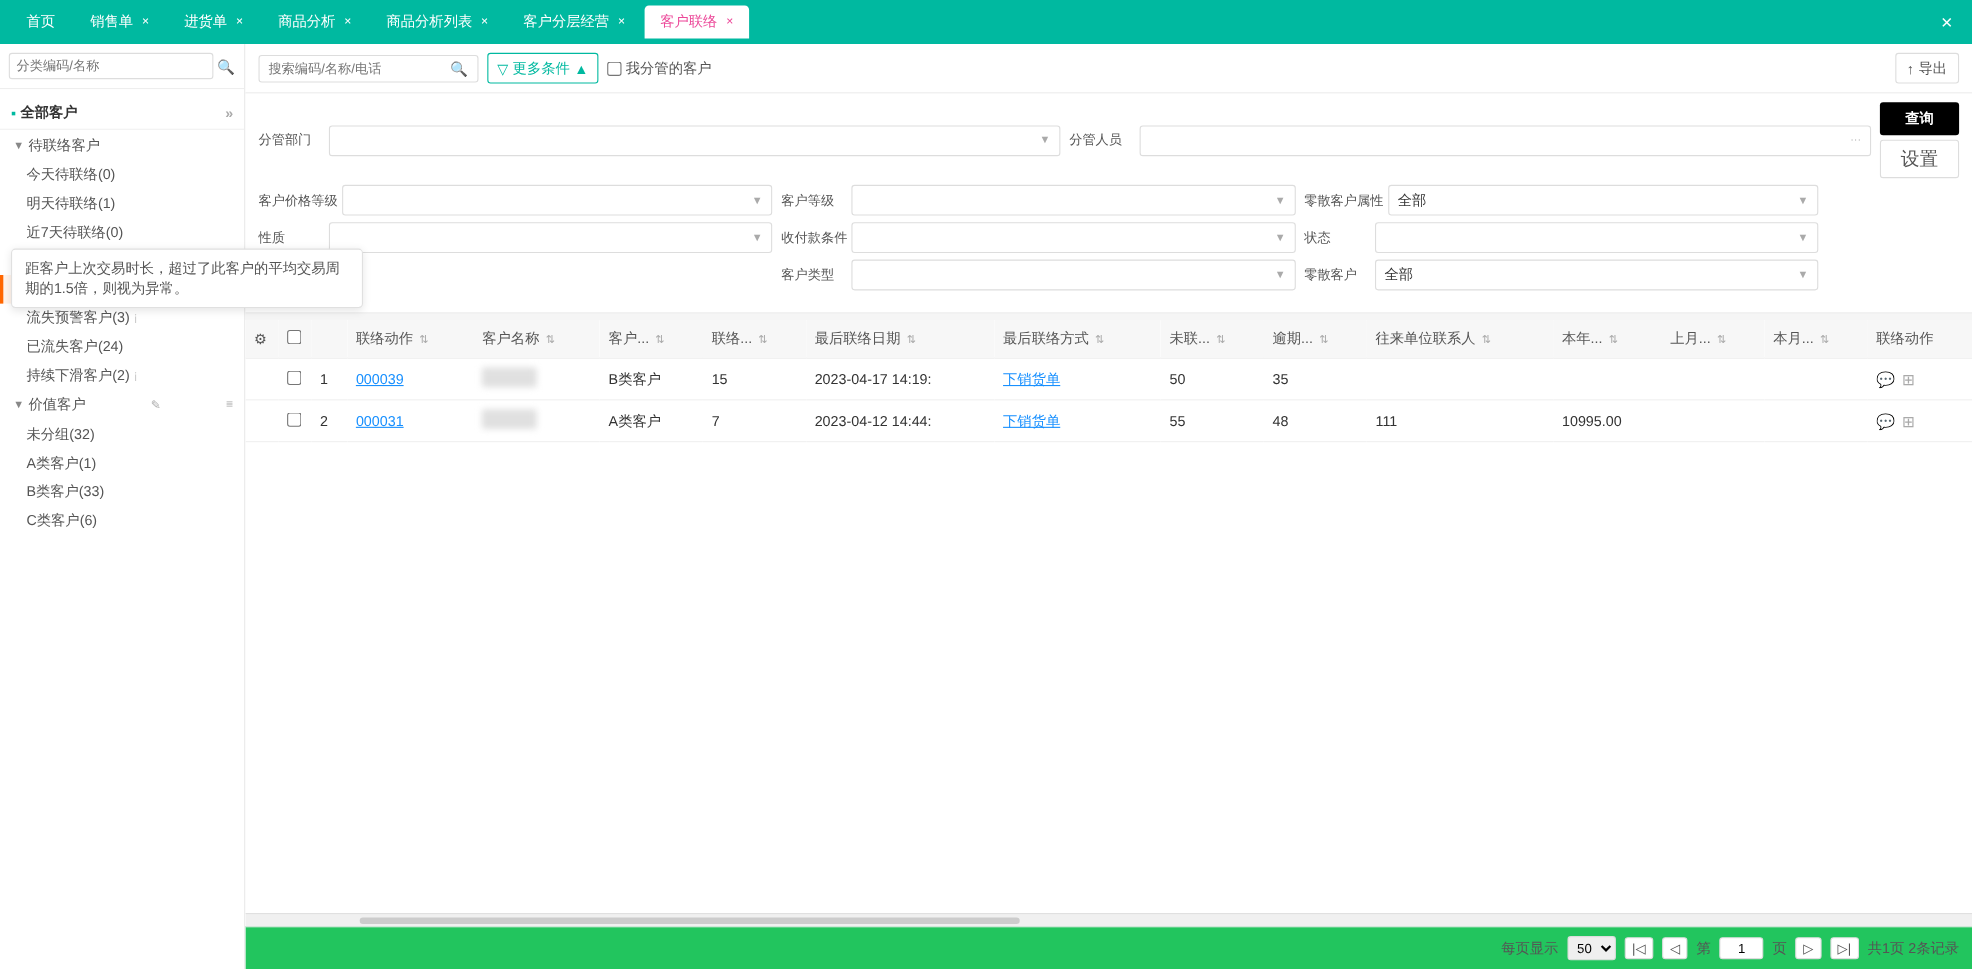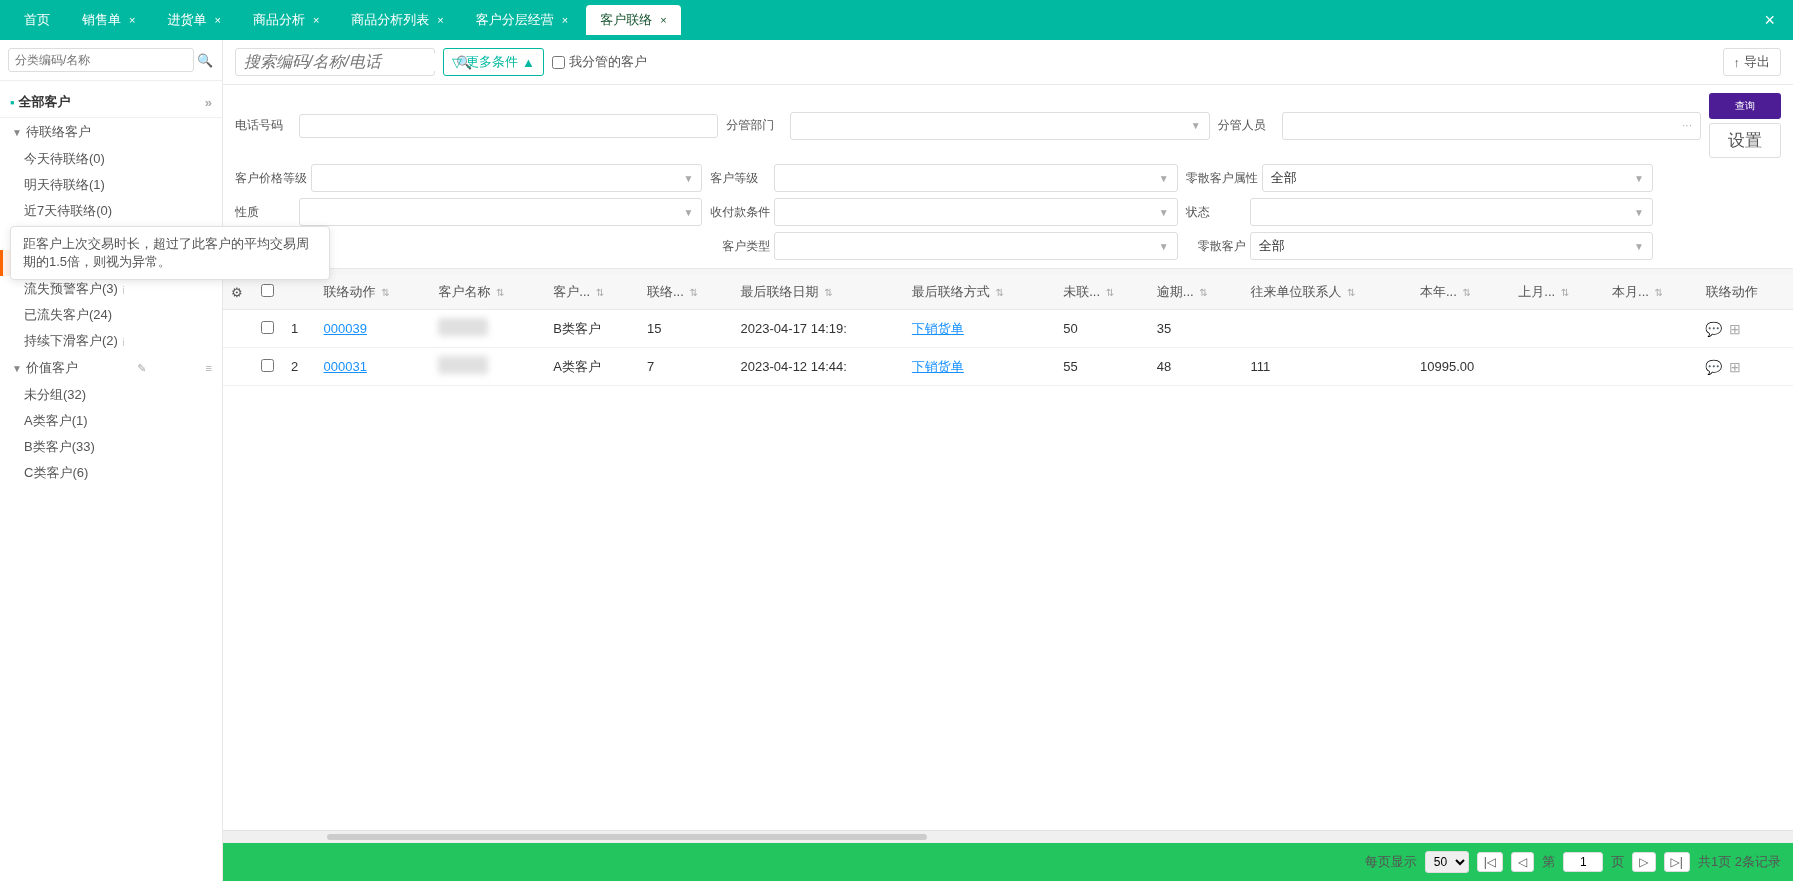--- a/index.html
+++ b/index.html
@@ -21,21 +21,21 @@
       border-radius: 4px 4px 0 0;
       color: #fff;
       font-size: 13px;
       display: flex;
       align-items: center;
       gap: 4px;
       white-space: nowrap;
     }
     .nav-tab.active {
       background: #fff;
-      color: #14532d;
+      color: #ec4899;
       border-radius: 4px 4px 0 0;
     }
     .nav-tab .close-icon { font-size: 11px; color: inherit; margin-left: 4px; }
     .nav-close-all {
       margin-left: auto;
       color: #fff;
       cursor: pointer;
       font-size: 18px;
       padding: 0 8px;
     }
@@ -185,21 +185,21 @@
       background: #fff;
       padding: 8px 12px;
       border-bottom: 1px solid #e8e8e8;
     }
     .filter-row {
       display: flex;
       align-items: center;
       gap: 8px;
       margin-bottom: 6px;
     }
-    .filter-row:last-child { margin-bottom: 0; text-align: right; }
+    .filter-row:last-child { margin-bottom: 12px; }
     .filter-item {
       display: flex;
       align-items: center;
       flex: 1;
       min-width: 0;
       gap: 4px;
     }
     .filter-label {
       color: #555;
       font-size: 12px;
@@ -235,27 +235,28 @@
       cursor: pointer;
       padding: 0 4px;
       font-size: 16px;
     }
     .action-btns {
       display: flex;
       flex-direction: column;
       gap: 4px;
     }
     .query-btn {
-      background: #4c1d95;
+      background: #000000;
       color: #fff;
       border: none;
       border-radius: 3px;
       padding: 6px 18px;
       cursor: pointer;
-      font-size: 10px;
+      font-size: 13px;
+      font-weight: bold;
     }
     .settings-btn {
       background: #fff;
       color: #555;
       border: 1px solid #ddd;
       border-radius: 3px;
       padding: 5px 18px;
       cursor: pointer;
       font-size: 17px;
     }
@@ -485,45 +486,41 @@
       <div class="sidebar-item">
         <span>C类客户(6)</span>
       </div>
     </div>
   </div>
 
   <div class="content-area">
 
     <div class="toolbar">
       <div class="toolbar-search">
-        <input type="text" style="border: none; outline: none; flex: 1 1 0%; font-size: 16px; font-style: italic;" placeholder="搜索编码/名称/电话">
+        <input type="text" style="border: none; outline: none; flex: 1 1 0%; font-size: 12px;" placeholder="搜索编码/名称/电话">
         <span style="color:#aaa;">🔍</span>
       </div>
       <div class="more-conditions">
         <span>▽</span>
         <span>更多条件</span>
         <span>▲</span>
       </div>
       <div class="my-customers-check">
         <input type="checkbox" style="">
         <span>我分管的客户</span>
       </div>
       <div class="export-btn">
         <span>↑</span>
         <span>导出</span>
       </div>
     </div>
 
     <div class="filter-area">
 
       <div class="filter-row">
-        <div class="filter-item">
-          <span class="filter-label">电话号码</span>
-          <input type="text" class="filter-input" style="">
-        </div>
         <div class="filter-item">
           <span class="filter-label">分管部门</span>
           <div class="filter-select filter-select-wide">
             <span></span>
             <span class="chevron">▼</span>
           </div>
         </div>
         <div class="filter-item">
           <span class="filter-label">分管人员</span>
           <div class="filter-select filter-select-wide">

